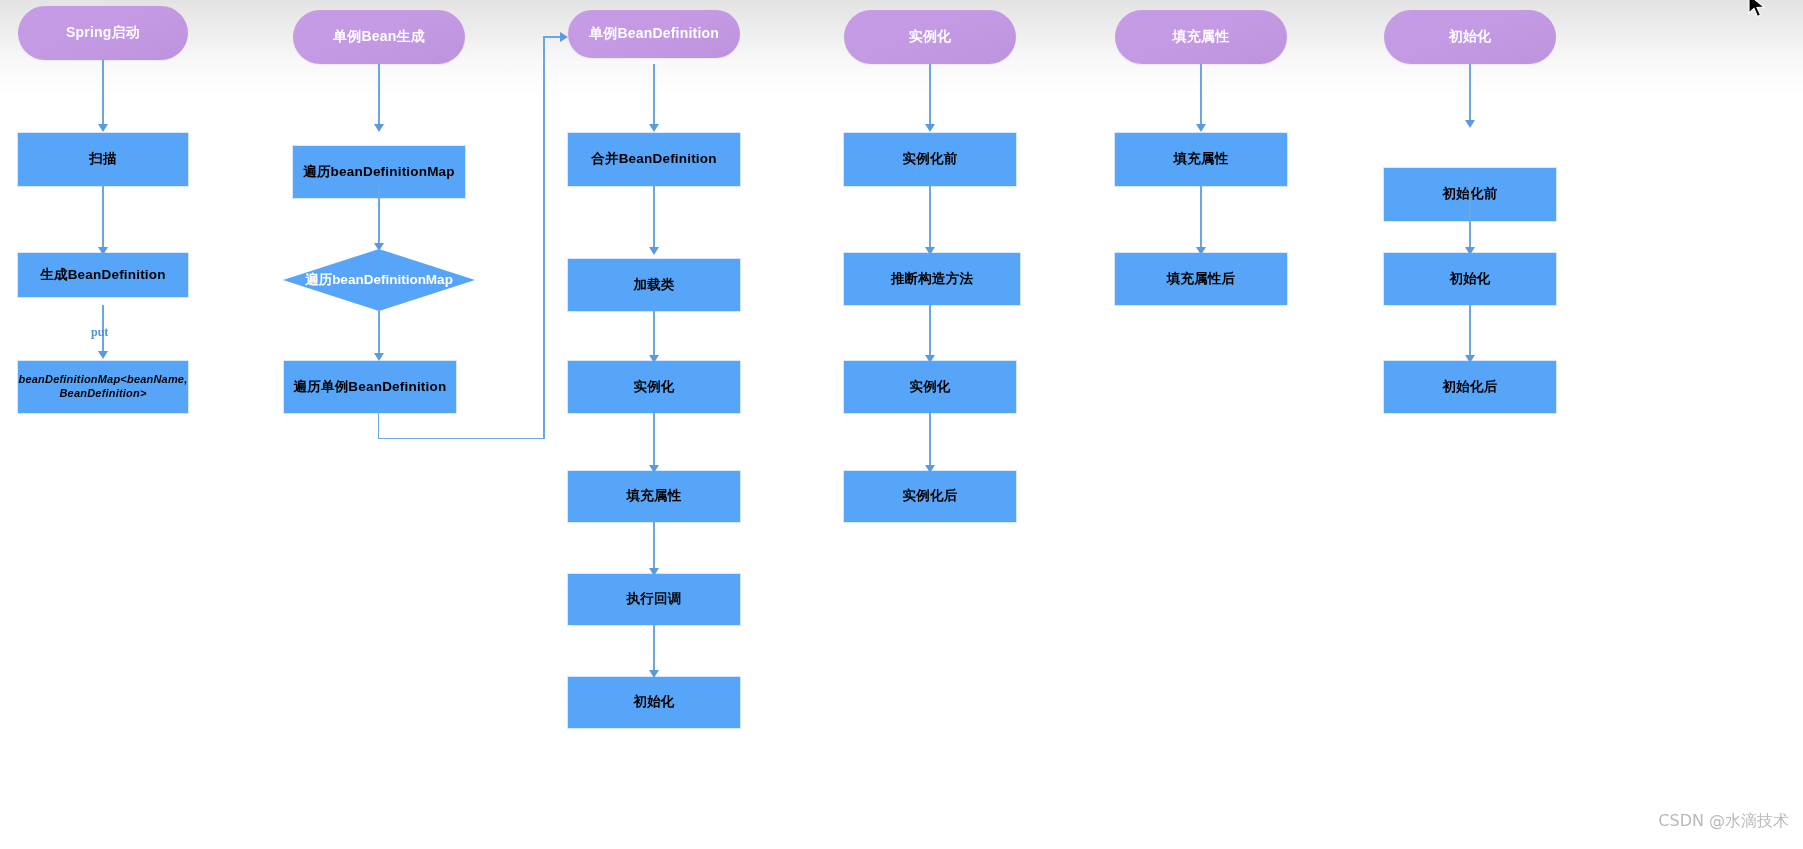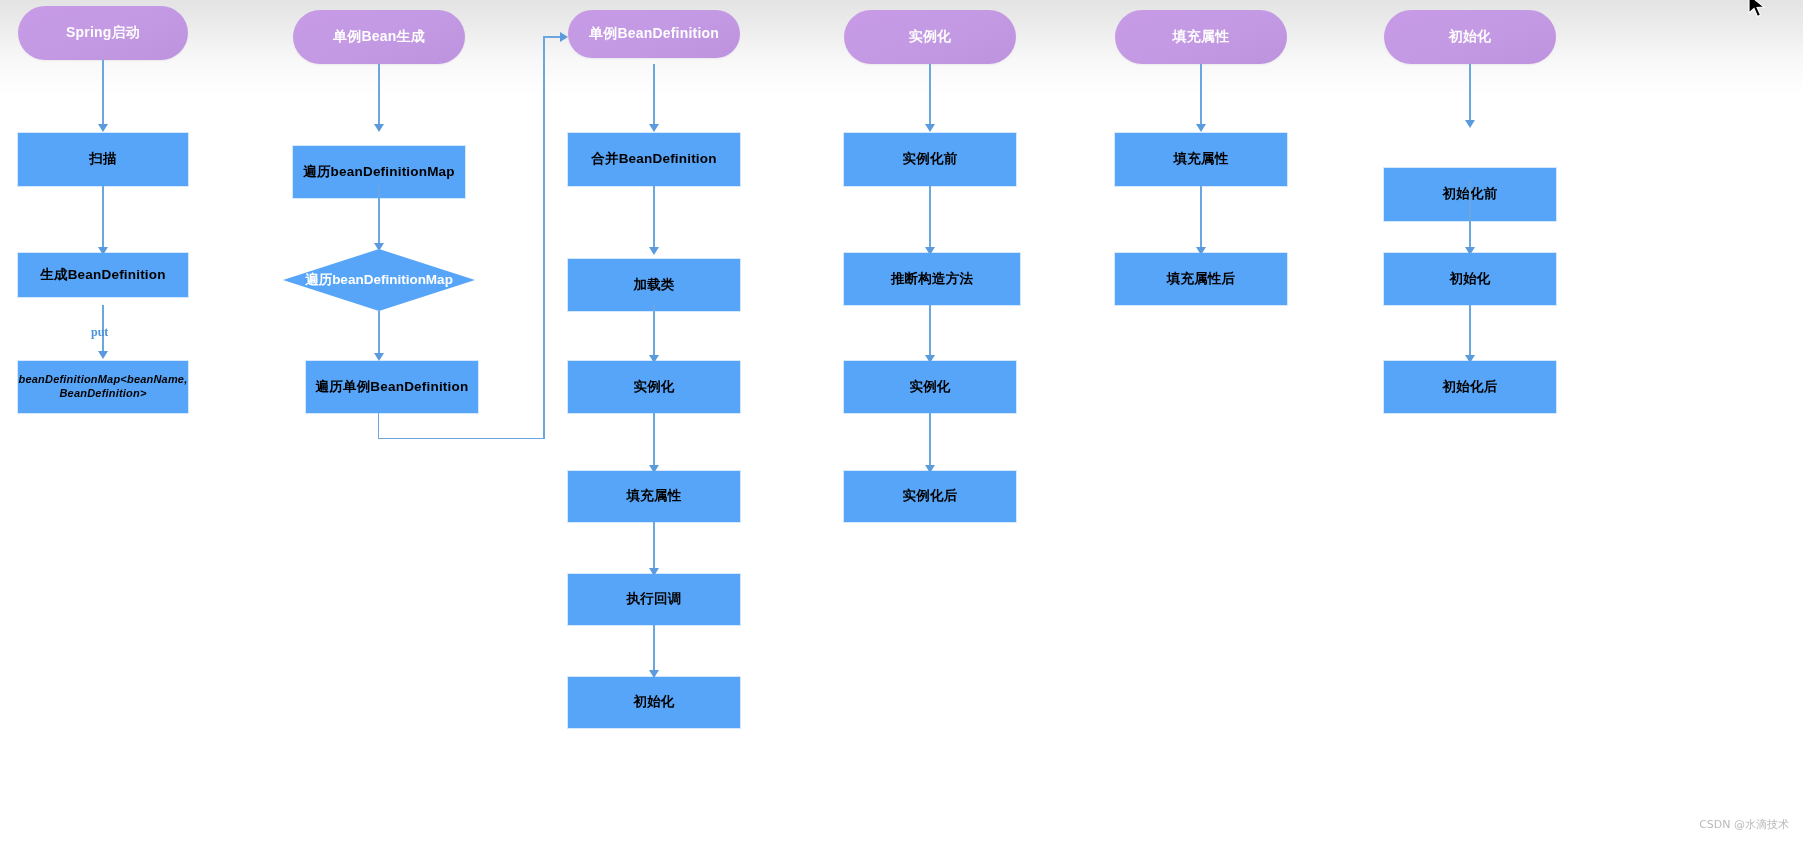--- a/index.html
+++ b/index.html
@@ -71,21 +71,21 @@
   .loopbox{
     position:absolute;
     border-left:1.6px solid #6aa6e0;
     border-bottom:1.6px solid #6aa6e0;
     border-right:1.6px solid #6aa6e0;
     border-top:0;
     box-sizing:border-box;
   }
   .watermark{
     position:absolute;right:14px;bottom:17px;
-    color:#b9b9b9;font-size:11px;
+    color:#b9b9b9;font-size:16px;
     font-family:"DejaVu Sans",sans-serif;
     white-space:nowrap;
   }
   .cursor{position:absolute;right:34px;top:-6px;width:22px;height:30px;}
 </style>
 </head>
 <body>
 
 <div id="canvas">
 
@@ -118,21 +118,21 @@
   <div class="arrowhead" style="left:374px;top:243px;"></div>
 
   <div class="diamond" style="left:283px;top:249px;width:192px;height:62px;">
     <div class="dshape"></div>
     <div class="dlabel">遍历beanDefinitionMap</div>
   </div>
 
   <div class="conn vline" style="left:378px;top:311px;height:48px;"></div>
   <div class="arrowhead" style="left:374px;top:353px;"></div>
 
-  <div class="node proc" style="left:306px;top:361px;width:172px;height:52px;">遍历单例BeanDefinition</div>
+  <div class="node proc" style="left:284px;top:361px;width:172px;height:52px;">遍历单例BeanDefinition</div>
 
   <div class="loopbox" style="left:378px;top:413px;width:167px;height:26px;"></div>
   <div class="conn vline" style="left:543px;top:37px;height:402px;"></div>
   <div class="conn hline" style="left:543px;top:36px;width:21px;"></div>
   <div class="arrowhead right" style="left:560px;top:32px;"></div>
 
   <div class="node start" style="left:568px;top:10px;width:172px;height:48px;">单例BeanDefinition</div>
 
   <div class="conn vline" style="left:653px;top:64px;height:64px;"></div>
   <div class="arrowhead" style="left:649px;top:124px;"></div>

